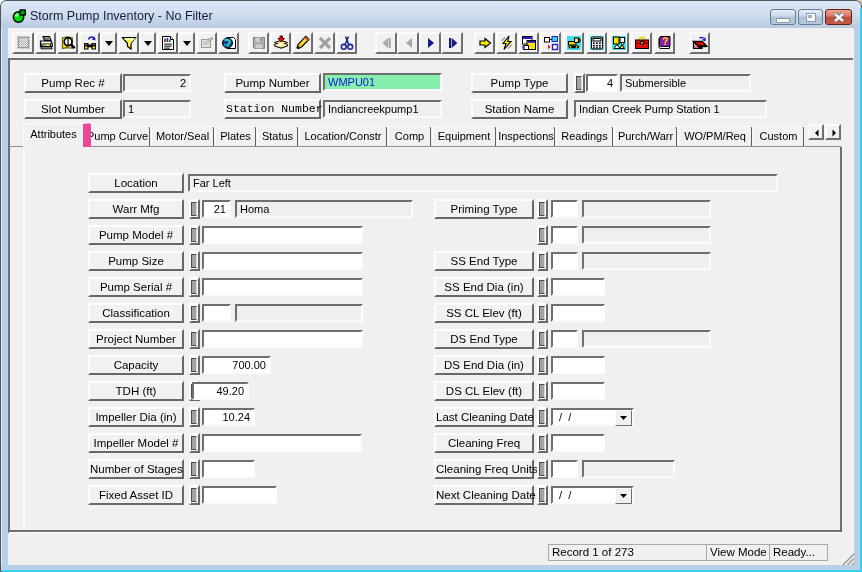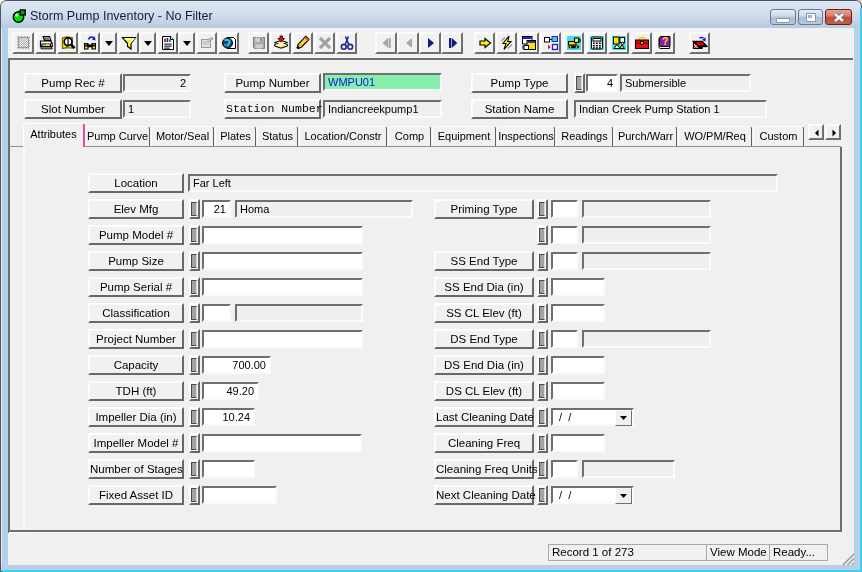--- a/index.html
+++ b/index.html
@@ -306,21 +306,21 @@
     </div>
 <div class="fld num" style="left:586px;top:74px;width:22px;height:14px;line-height:14px;">4</div>
 <div class="fld gray" style="left:620px;top:74px;width:121px;height:14px;line-height:14px;">Submersible</div>
 <div class="lbl" style="left:24px;top:99px;width:94px;height:16px;line-height:16px;">Slot Number</div>
 <div class="fld gray" style="left:123px;top:100px;width:58px;height:14px;line-height:14px;">1</div>
 <div class="lbl" style="left:224px;top:99px;width:93px;height:16px;line-height:16px;font-family:Liberation Mono, monospace;">Station Number</div>
 <div class="fld gray" style="left:323px;top:100px;width:109px;height:14px;line-height:14px;">Indiancreekpump1</div>
 <div class="lbl" style="left:471px;top:99px;width:93px;height:16px;line-height:16px;">Station Name</div>
 <div class="fld gray" style="left:574px;top:100px;width:183px;height:14px;line-height:14px;">Indian Creek Pump Station 1</div>
 <div class="abs" style="left:9px;top:146px;width:832px;height:1px;background:#8f8f8f;"></div>
-<div class="tab" style="left:23px;top:123px;width:59px;height:23px;background:#f0f0f0;z-index:3;border-right:2px solid #ec4899;line-height:20px;">Attributes</div>
+<div class="tab" style="left:23px;top:123px;width:59px;height:23px;background:#f0f0f0;z-index:3;border-right:8px solid #ec4899;line-height:20px;">Attributes</div>
 <div class="tab" style="left:85px;width:63px;border-right:1px solid #5f5f5f;">Pump Curve</div>
 <div class="tab" style="left:151px;width:61px;border-right:1px solid #5f5f5f;">Motor/Seal</div>
 <div class="tab" style="left:215px;width:39px;border-right:1px solid #5f5f5f;">Plates</div>
 <div class="tab" style="left:257px;width:39px;border-right:1px solid #5f5f5f;">Status</div>
 <div class="tab" style="left:299px;width:86px;border-right:1px solid #5f5f5f;">Location/Constr</div>
 <div class="tab" style="left:388px;width:41px;border-right:1px solid #5f5f5f;">Comp</div>
 <div class="tab" style="left:432px;width:62px;border-right:1px solid #5f5f5f;">Equipment</div>
 <div class="tab" style="left:497px;width:56px;border-right:1px solid #5f5f5f;">Inspections</div>
 <div class="tab" style="left:556px;width:55px;border-right:1px solid #5f5f5f;">Readings</div>
 <div class="tab" style="left:614px;width:61px;border-right:1px solid #5f5f5f;">Purch/Warr</div>
@@ -333,21 +333,21 @@
     </div>
 <div class="abs" style="left:825px;top:124px;width:16px;height:16px;background:#f1f1f1;border:2px solid;border-color:#fbfbfb #6f6f6f #6f6f6f #fbfbfb;box-sizing:border-box;">
       <svg width="12" height="12" style="position:absolute;left:1px;top:1px">
         <path d="M4.5 2.5 L8 6 L4.5 9.5 Z" fill="#000"></path>
       </svg>
     </div>
 <div class="abs" style="left:9px;top:147px;width:831px;height:383px;border-right:2px solid #6f6f6f;border-bottom:2px solid #6f6f6f;box-sizing:content-box;"></div>
 <div class="abs" style="left:9px;top:532px;width:833px;height:1px;background:#fff;"></div>
 <div class="lbl" style="left:88px;top:173px;width:92px;height:16px;line-height:16px;">Location</div>
 <div class="fld gray" style="left:188px;top:174px;width:580px;height:14px;line-height:14px;">Far Left</div>
-<div class="lbl" style="left:88px;top:199px;width:92px;height:16px;line-height:16px;">Elev Mfg</div>
+<div class="lbl" style="left:88px;top:199px;width:92px;height:16px;line-height:16px;">Warr Mfg</div>
 <div class="bb" style="left:189px;top:199px;height:16px;">
       <i style="height:12px;"></i>
     </div>
 <div class="fld num" style="left:202px;top:200px;width:19px;height:14px;line-height:14px;">21</div>
 <div class="fld gray" style="left:235px;top:200px;width:168px;height:14px;line-height:14px;">Homa</div>
 <div class="lbl" style="left:88px;top:225px;width:92px;height:16px;line-height:16px;">Pump Model #</div>
 <div class="bb" style="left:189px;top:225px;height:16px;">
       <i style="height:12px;"></i>
     </div>
 <div class="fld " style="left:202px;top:226px;width:151px;height:14px;line-height:14px;"></div>
@@ -374,21 +374,21 @@
 <div class="fld " style="left:202px;top:330px;width:151px;height:14px;line-height:14px;"></div>
 <div class="lbl" style="left:88px;top:355px;width:92px;height:16px;line-height:16px;">Capacity</div>
 <div class="bb" style="left:189px;top:355px;height:16px;">
       <i style="height:12px;"></i>
     </div>
 <div class="fld num" style="left:202px;top:356px;width:59px;height:14px;line-height:14px;">700.00</div>
 <div class="lbl" style="left:88px;top:381px;width:92px;height:16px;line-height:16px;">TDH (ft)</div>
 <div class="bb" style="left:189px;top:381px;height:16px;">
       <i style="height:12px;"></i>
     </div>
-<div class="fld num" style="left:202px;top:382px;width:47px;height:14px;line-height:14px;">49.20</div>
+<div class="fld num" style="left:192px;top:382px;width:47px;height:14px;line-height:14px;">49.20</div>
 <div class="lbl" style="left:88px;top:407px;width:92px;height:16px;line-height:16px;">Impeller Dia (in)</div>
 <div class="bb" style="left:189px;top:407px;height:16px;">
       <i style="height:12px;"></i>
     </div>
 <div class="fld num" style="left:202px;top:408px;width:43px;height:14px;line-height:14px;">10.24</div>
 <div class="lbl" style="left:88px;top:433px;width:92px;height:16px;line-height:16px;">Impeller Model #</div>
 <div class="bb" style="left:189px;top:433px;height:16px;">
       <i style="height:12px;"></i>
     </div>
 <div class="fld " style="left:202px;top:434px;width:150px;height:14px;line-height:14px;"></div>

